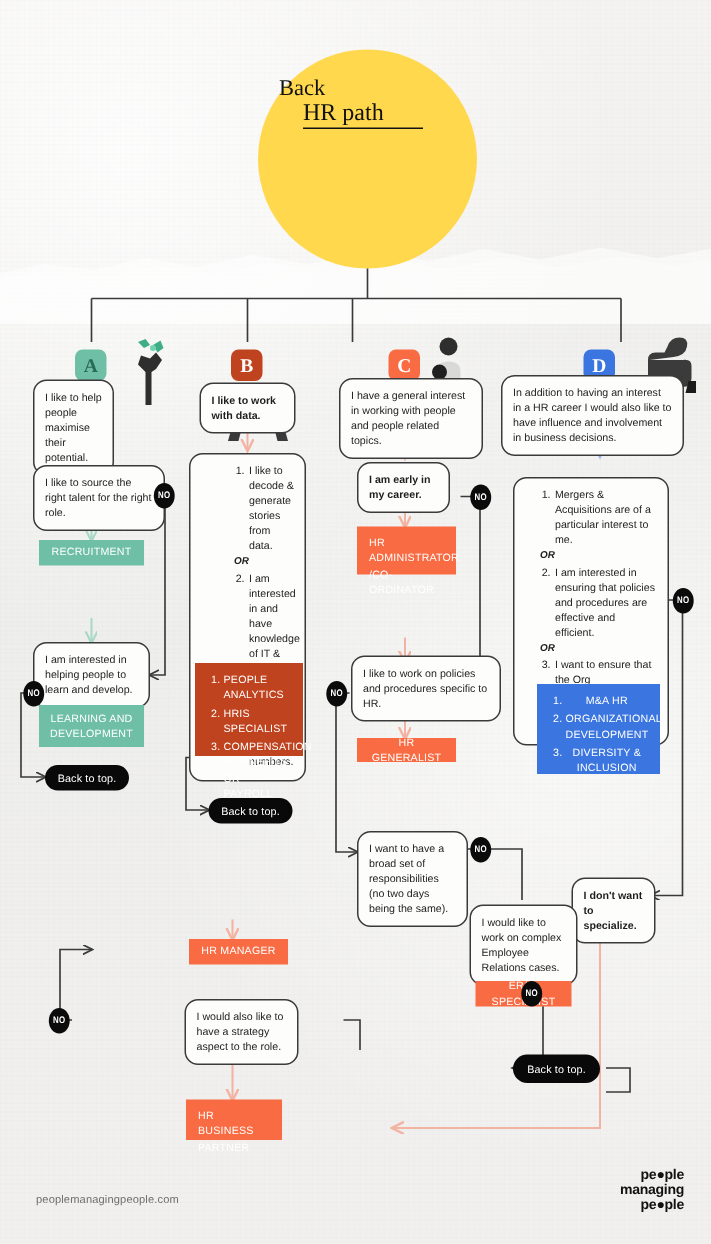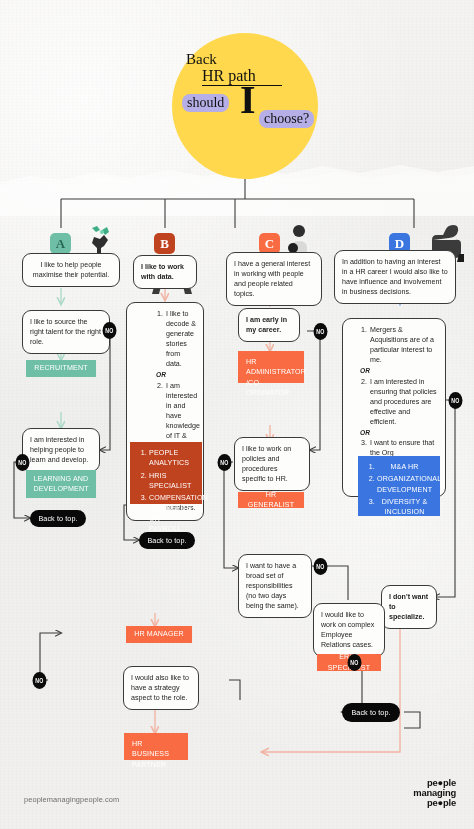--- a/index.html
+++ b/index.html
@@ -109,25 +109,20 @@
 
   <svg id="torn" viewBox="0 0 474 70" preserveAspectRatio="none">
     <path d="M0,36 L30,30 L62,34 L96,26 L130,32 L168,24 L205,30 L246,22 L286,28 L322,20 L360,27 L400,19 L438,26 L474,20 L474,70 L0,70 Z" fill="#ffffff" opacity="0.55"></path>
     <path d="M0,40 L34,34 L70,39 L104,31 L142,37 L180,29 L218,35 L258,27 L296,33 L334,26 L372,32 L412,25 L450,31 L474,27 L474,70 L0,70 Z" fill="#ffffff" opacity="0.35"></path>
   </svg>
 
   <div id="hero"></div>
   <div id="herotext">
     <div class="t1">Back</div>
     <div class="t2">HR path</div>
-    <div class="t3row">
-      <span class="t3a hl">should</span>
-      <span class="bigI">I</span>
-      <span class="t3b hl">choose?</span>
-    </div>
   </div>
 
   <svg class="wires" viewBox="0 0 474 829">
     <defs>
       <marker id="ar" markerWidth="7" markerHeight="7" refX="5.4" refY="3" orient="auto">
         <path d="M0,0 L6,3 L0,6" fill="none" stroke="#3a3a3a" stroke-width="1"></path>
       </marker>
       <marker id="arS" markerWidth="7" markerHeight="7" refX="5.4" refY="3" orient="auto">
         <path d="M0,0 L6,3 L0,6" fill="none" stroke="#f2b3a2" stroke-width="1.2"></path>
       </marker>
@@ -222,21 +217,21 @@
   <svg class="collage" style="left:431px;top:222px;width:34px;height:44px;" viewBox="0 0 34 44">
     <path d="M2,18 L18,16 Q26,15 27,9 Q28,3 22,3 Q16,3 14,9 L12,13 L6,13 Q1,13 1,18 L1,30 Q1,36 8,36 L24,36 Q30,36 30,30 L30,22 Q30,17 24,18 Z" fill="#3b3b3b"></path>
     <path d="M28,32 L33,32 L33,40 L26,40 Z" fill="#1b1b1b"></path>
   </svg>
 
   <div class="node badge a" style="left:50px;top:233px;">A</div>
   <div class="node badge b" style="left:154px;top:233px;">B</div>
   <div class="node badge c" style="left:259px;top:233px;">C</div>
   <div class="node badge d" style="left:389px;top:233px;">D</div>
 
-  <div class="node qbox" style="left:22px;top:253px;width:98px;text-align:center;">I like to help people maximise their potential.</div>
+  <div class="node qbox" style="left:22px;top:253px;width:54px;">I like to help people maximise their potential.</div>
   <div class="node qbox" style="left:22px;top:310px;width:88px;">I like to source the right talent for the right role.</div>
   <div class="node result teal center" style="left:26px;top:360px;width:70px;height:17px;">RECRUITMENT</div>
   <div class="node qbox" style="left:22px;top:428px;width:78px;">I am interested in helping people to learn and develop.</div>
   <div class="node result teal center" style="left:26px;top:470px;width:70px;height:28px;">LEARNING AND DEVELOPMENT</div>
   <div class="node backtop" style="left:30px;top:510px;width:56px;height:17px;">Back to top.</div>
   <div class="node nob" style="left:101px;top:322px;">NO</div>
   <div class="node nob" style="left:14px;top:454px;">NO</div>
 
   <div class="node qbox center" style="left:133px;top:255px;width:64px;">I like to work with data.</div>
   <div class="node qbox" style="left:126px;top:302px;width:78px;padding-left:28px;">
@@ -253,21 +248,21 @@
       <li>PEOPLE ANALYTICS</li>
       <li>HRIS SPECIALIST</li>
       <li>COMPENSATION &amp; BENEFITS OR PAYROLL</li>
     </ol>
   </div>
   <div class="node backtop" style="left:139px;top:532px;width:56px;height:17px;">Back to top.</div>
 
   <div class="node qbox" style="left:226px;top:252px;width:96px;">I have a general interest in working with people and people related topics.</div>
   <div class="node qbox center" style="left:238px;top:308px;width:62px;">I am early in my career.</div>
   <div class="node result orange" style="left:238px;top:351px;width:66px;height:32px;">HR ADMINISTRATOR /CO-ORDINATOR</div>
-  <div class="node qbox" style="left:234px;top:437px;width:76px;">I like to work on policies and procedures specific to HR.</div>
+  <div class="node qbox" style="left:234px;top:437px;width:100px;">I like to work on policies and procedures specific to HR.</div>
   <div class="node result orange center" style="left:238px;top:492px;width:66px;height:16px;">HR GENERALIST</div>
   <div class="node qbox" style="left:238px;top:554px;width:74px;">I want to have a broad set of responsibilities (no two days being the same).</div>
   <div class="node result orange center" style="left:126px;top:626px;width:66px;height:17px;">HR MANAGER</div>
   <div class="node qbox" style="left:123px;top:666px;width:76px;">I would also like to have a strategy aspect to the role.</div>
   <div class="node nob" style="left:312px;top:323px;">NO</div>
   <div class="node nob" style="left:216px;top:454px;">NO</div>
   <div class="node nob" style="left:312px;top:558px;">NO</div>
   <div class="node nob" style="left:31px;top:672px;">NO</div>
 
   <div class="node qbox" style="left:334px;top:250px;width:122px;">In addition to having an interest in a HR career I would also like to have influence and involvement in business decisions.</div>

